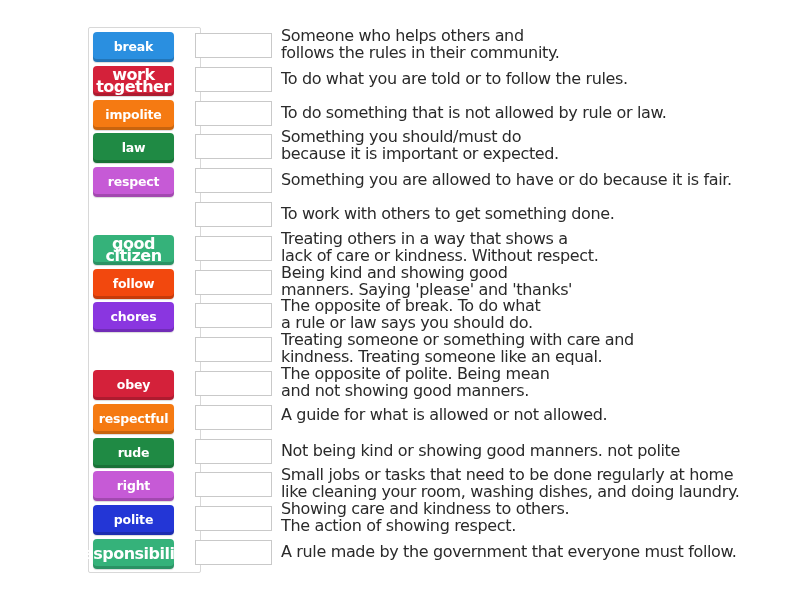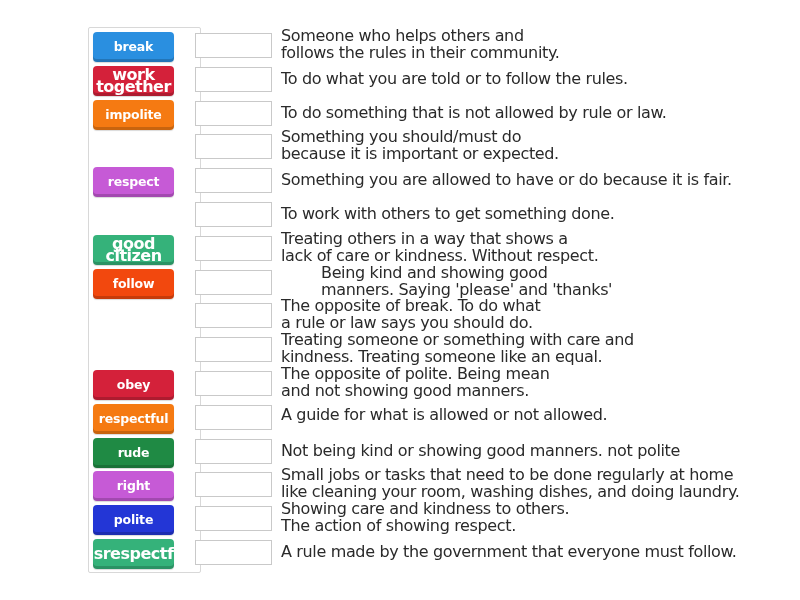--- a/index.html
+++ b/index.html
@@ -27,50 +27,52 @@
     letter-spacing:-0.35px;
   }
 </style>
 </head>
 <body>
 
 <div class="tile-column" id="bank">
     <div class="tile" style="top: 4px; background: linear-gradient(rgb(42, 143, 224), rgb(42, 143, 224));">break</div>
     <div class="tile small tiny" style="top: 37.8px; background: linear-gradient(rgb(212, 33, 58), rgb(212, 33, 58));">work<br>together</div>
     <div class="tile" style="top: 71.6px; background: linear-gradient(rgb(245, 122, 18), rgb(245, 122, 18));">impolite</div>
+    <div class="tile" style="top: 105.4px; background: linear-gradient(rgb(31, 138, 68), rgb(31, 138, 68));">law</div>
     <div class="tile" style="top: 139.2px; background: linear-gradient(rgb(198, 90, 214), rgb(198, 90, 214));">respect</div>
     <div class="tile tiny" style="top: 206.8px; background: linear-gradient(rgb(53, 178, 122), rgb(53, 178, 122));">good citizen</div>
     <div class="tile" style="top: 240.6px; background: linear-gradient(rgb(242, 72, 14), rgb(242, 72, 14));">follow</div>
+    <div class="tile" style="top: 274.4px; background: linear-gradient(rgb(138, 54, 224), rgb(138, 54, 224));">chores</div>
     <div class="tile" style="top: 342px; background: linear-gradient(rgb(212, 33, 58), rgb(212, 33, 58));">obey</div>
     <div class="tile" style="top: 375.8px; background: linear-gradient(rgb(245, 122, 18), rgb(245, 122, 18));">respectful</div>
     <div class="tile" style="top: 409.6px; background: linear-gradient(rgb(31, 138, 68), rgb(31, 138, 68));">rude</div>
     <div class="tile" style="top: 477.2px; background: linear-gradient(rgb(35, 54, 214), rgb(35, 54, 214));">polite</div>
     <div class="tile" style="top: 443.4px; background: linear-gradient(rgb(198, 90, 214), rgb(198, 90, 214));">right</div>
-    <div class="tile tiny" style="top: 511px; background: linear-gradient(rgb(53, 178, 122), rgb(53, 178, 122));">disrespectful</div>
+    <div class="tile tiny" style="top: 511px; background: linear-gradient(rgb(53, 178, 122), rgb(53, 178, 122));">responsibility</div>
   </div>
 <div id="rows">
     <div class="slot" style="top: 33px;"></div>
     <div class="def" style="top: 27px;">Someone who helps others and
 follows the rules in their community.</div>
     <div class="slot" style="top: 66.8px;"></div>
     <div class="def" style="top: 69.8px;">To do what you are told or to follow the rules.</div>
     <div class="slot" style="top: 100.6px;"></div>
     <div class="def" style="top: 103.6px;">To do something that is not allowed by rule or law.</div>
     <div class="slot" style="top: 134.4px;"></div>
     <div class="def" style="top: 128.4px;">Something you should/must do
 because it is important or expected.</div>
     <div class="slot" style="top: 168.2px;"></div>
     <div class="def" style="top: 171.2px;">Something you are allowed to have or do because it is fair.</div>
     <div class="slot" style="top: 202px;"></div>
     <div class="def" style="top: 205px;">To work with others to get something done.</div>
     <div class="slot" style="top: 235.8px;"></div>
     <div class="def" style="top: 229.8px;">Treating others in a way that shows a
 lack of care or kindness. Without respect.</div>
     <div class="slot" style="top: 269.6px;"></div>
-    <div class="def" style="top: 263.6px; margin-left: 40px;">Being kind and showing good
+    <div class="def" style="top: 263.6px;">Being kind and showing good
 manners. Saying 'please' and 'thanks'</div>
     <div class="slot" style="top: 303.4px;"></div>
     <div class="def" style="top: 297.4px;">The opposite of break. To do what
 a rule or law says you should do.</div>
     <div class="slot" style="top: 337.2px;"></div>
     <div class="def" style="top: 331.2px;">Treating someone or something with care and
 kindness. Treating someone like an equal.</div>
     <div class="slot" style="top: 371px;"></div>
     <div class="def" style="top: 365px;">The opposite of polite. Being mean
 and not showing good manners.</div>

